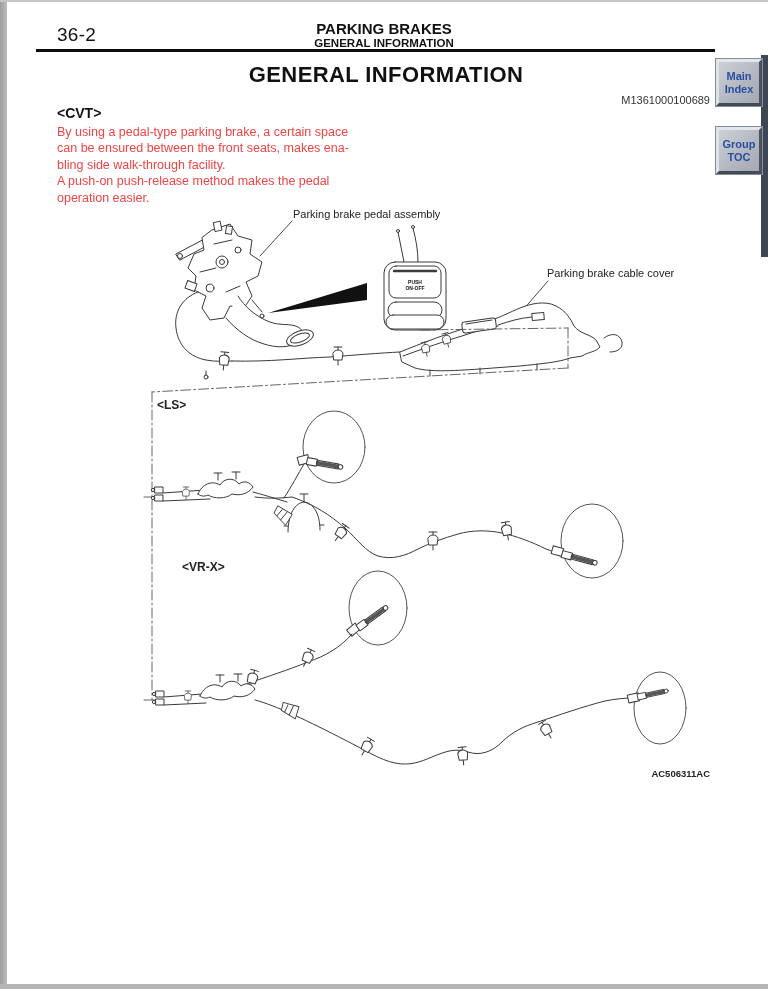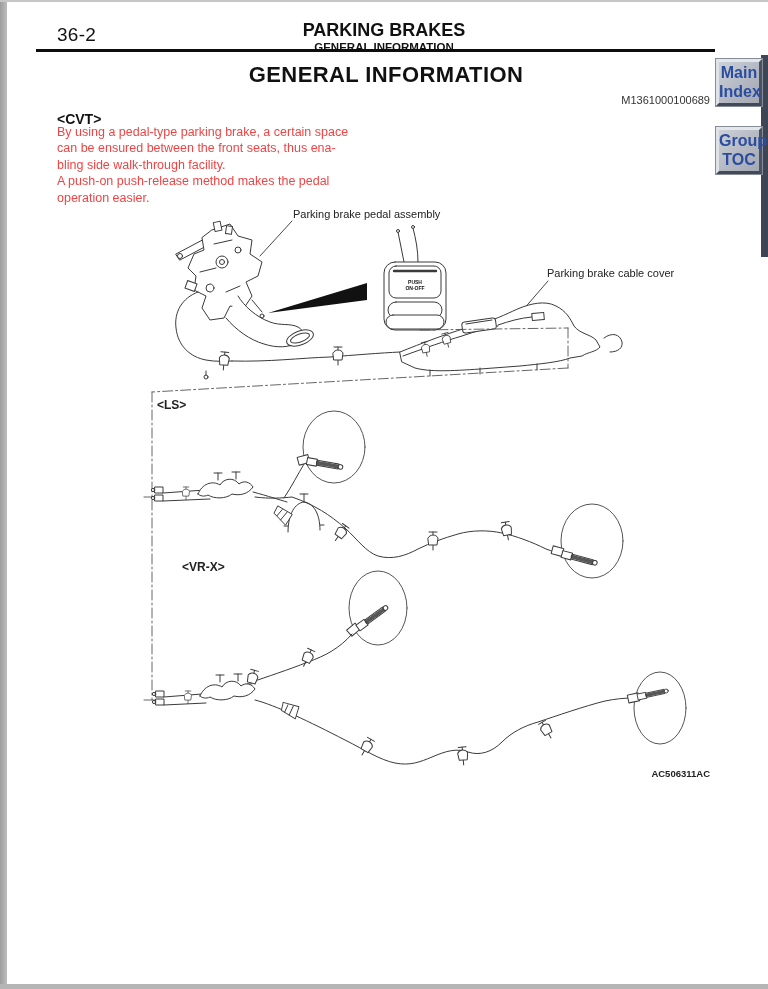--- a/index.html
+++ b/index.html
@@ -8,41 +8,41 @@
     font-family:"Liberation Sans","DejaVu Sans",sans-serif;color:#111;
   }
   
   .edge-left{position:absolute;left:0;top:0;width:7px;height:989px;background:linear-gradient(90deg,#9d9d9d,#bdbdbd);}
   .edge-top{position:absolute;left:0;top:0;width:768px;height:2px;background:#c6c6c6;}
   .edge-bottom{position:absolute;left:0;top:984px;width:768px;height:5px;background:#b5b5b5;}
   .edge-strip-right{position:absolute;left:761px;top:55px;width:7px;height:202px;background:#3e4656;}
 
   .page-number{position:absolute;left:57px;top:24px;font-size:19px;font-weight:normal;letter-spacing:.3px;}
   .running-header{position:absolute;left:60px;top:20px;width:648px;text-align:center;line-height:1.14;}
-  .running-header .rh1{font-size:18px;font-weight:bold;}
+  .running-header .rh1{font-size:15px;font-weight:bold;}
   .running-header .rh2{font-size:11.5px;font-weight:bold;}
   .header-rule{position:absolute;left:36px;top:49px;width:679px;height:3px;background:#0d0d0d;}
   .page-title{position:absolute;left:36px;top:62px;width:700px;text-align:center;font-size:22px;font-weight:bold;letter-spacing:.4px;}
   .doc-code{position:absolute;left:560px;top:94px;width:150px;text-align:right;font-size:11px;color:#333;}
 
   .nav-btn{
     position:absolute;left:716px;width:46px;height:47px;padding:0;cursor:pointer;
     background:linear-gradient(135deg,#cdd1d7 0%,#b3b8c2 55%,#a3a8b3 100%);
     border-style:solid;border-width:3px;
     border-top-color:#e3e6ea;border-left-color:#dfe2e7;
     border-bottom-color:#424a5a;border-right-color:#4a5262;
     box-shadow:0 0 0 1px #868c98;
     font-family:"Liberation Sans","DejaVu Sans",sans-serif;
-    font-size:16px;font-weight:bold;color:#2b4da0;line-height:1.15;text-align:center;
+    font-size:11px;font-weight:bold;color:#2b4da0;line-height:1.15;text-align:center;
   }
   .btn-main-index{top:59px;}
   .btn-group-toc{top:127px;}
   .nav-btn span{display:block;}
 
-  .section-heading{position:absolute;left:57px;top:111px;font-size:14px;font-weight:bold;}
+  .section-heading{position:absolute;left:57px;top:105px;font-size:14px;font-weight:bold;}
   .body-text{position:absolute;left:57px;top:124px;width:340px;font-size:12.5px;line-height:16.4px;color:#ef4444;}
 
   .figure-svg{position:absolute;left:0;top:0;width:768px;height:989px;pointer-events:none;}
 
   .fig-label{position:absolute;font-size:11px;color:#222;white-space:nowrap;}
   .lbl-pedal{left:293px;top:208px;}
   .lbl-cover{left:547px;top:267px;}
   .fig-label.bold{font-weight:bold;font-size:12px;}
   .lbl-ls{left:157px;top:398px;}
   .lbl-vrx{left:153px;top:560px;padding-left:29px;}
@@ -76,21 +76,21 @@
   </button>
   <button class="nav-btn btn-group-toc">
     <span>Group</span>
     <span>TOC</span>
   </button>
 
   <div class="section-heading">&lt;CVT&gt;</div>
 
   <div class="body-text">
     <div>By using a pedal-type parking brake, a certain space</div>
-    <div>can be ensured between the front seats, thus ena-</div>
+    <div>can be ensured between the front seats, makes ena-</div>
     <div>bling side walk-through facility.</div>
     <div>A push-on push-release method makes the pedal</div>
     <div>operation easier.</div>
   </div>
 
   <svg class="figure-svg" viewBox="0 0 768 989" xmlns="http://www.w3.org/2000/svg">
     <defs>
       <g id="clip">
         <line x1="0" y1="-10" x2="0" y2="8"></line>
         <path d="M-5,-4 C-3,-8 3,-8 5,-4 L4,3 L-4,3 Z" fill="#ffffff"></path>

